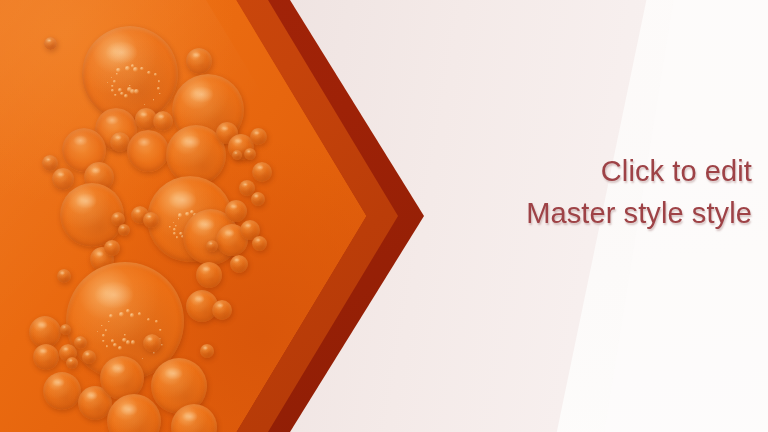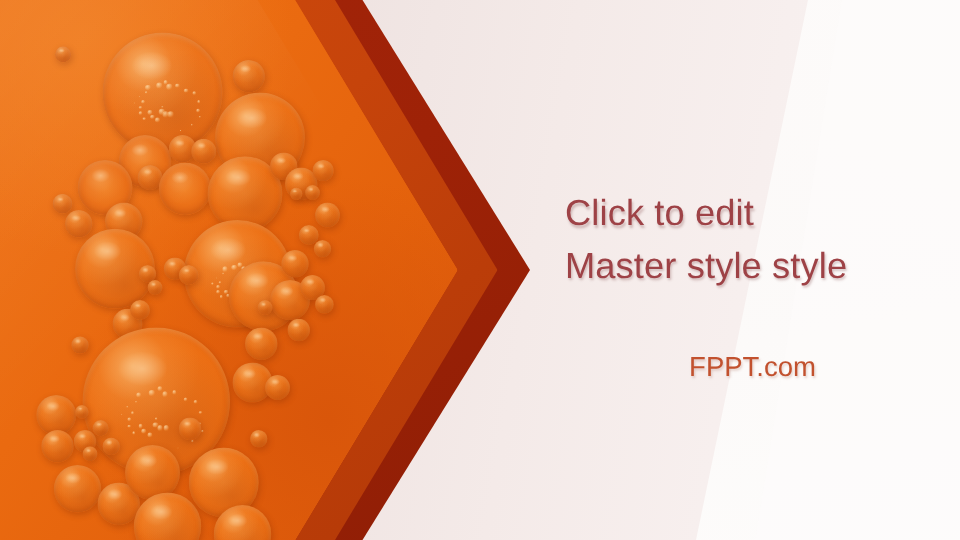--- a/index.html
+++ b/index.html
@@ -112,21 +112,21 @@
     border-radius: 50%;
     background: radial-gradient(circle at 35% 30%, rgba(255,225,175,.75), rgba(240,140,50,.25) 70%, rgba(240,140,50,0));
   }
 
   
   .title {
     position: absolute;
     left: 452px;
     top: 150px;
     width: 300px;
-    text-align: left;
+    text-align: right;
     font-size: 29px;
     line-height: 42px;
     color: #9e4246;
     text-shadow: 1px 2px 2px rgba(120,60,60,.30);
     letter-spacing: .1px;
   }
   .title .l2 { display: block; }
   .brand {
     position: absolute;
     left: 452px;
@@ -292,15 +292,14 @@
         <div class="bub" style="left: 206px; top: 240px; width: 12px; height: 12px;"></div>
       </div>
   </div>
   <div class="bevel-line"></div>
 
   <div class="title">
     <span class="l1">Click to edit</span>
     <span class="l2">Master style style</span>
   </div>
 
-  <div class="brand">FPPT.com</div>
 
 </div>
 
 </body></html>

